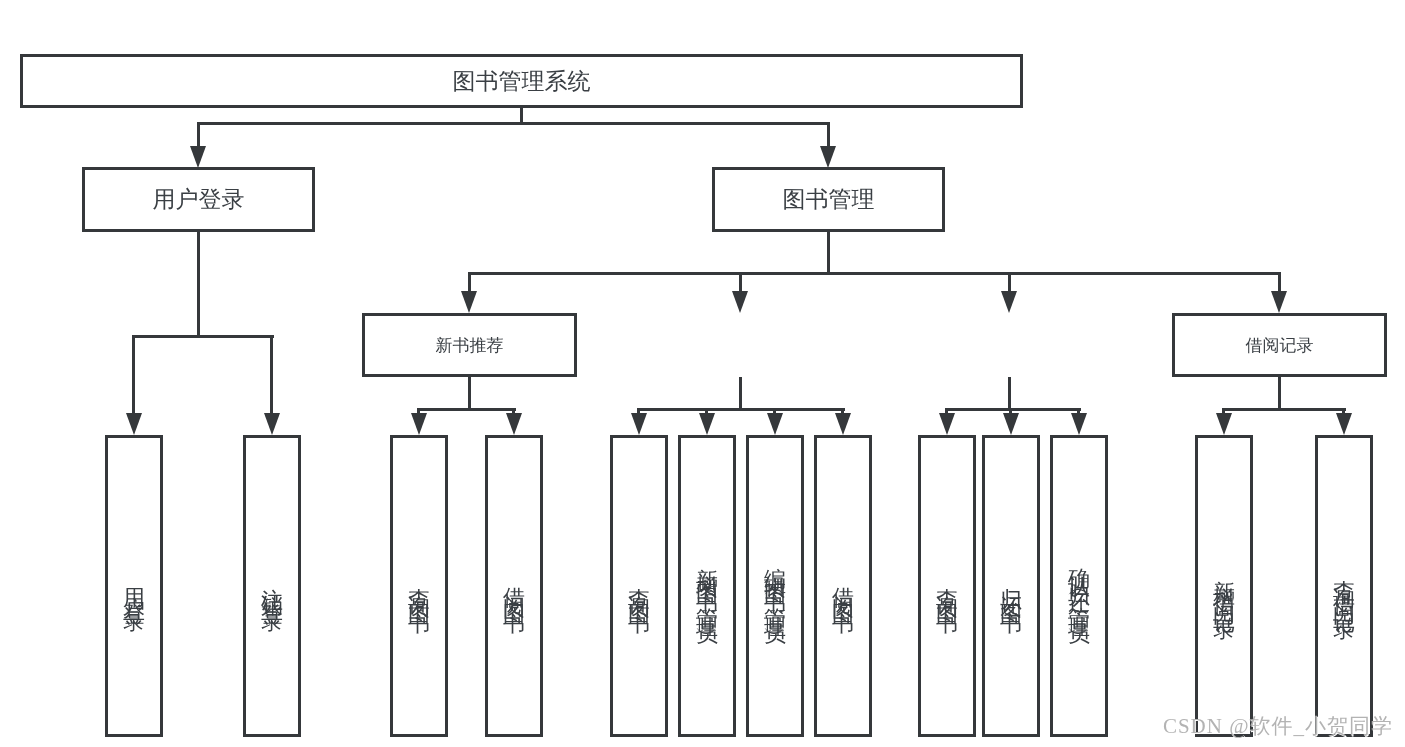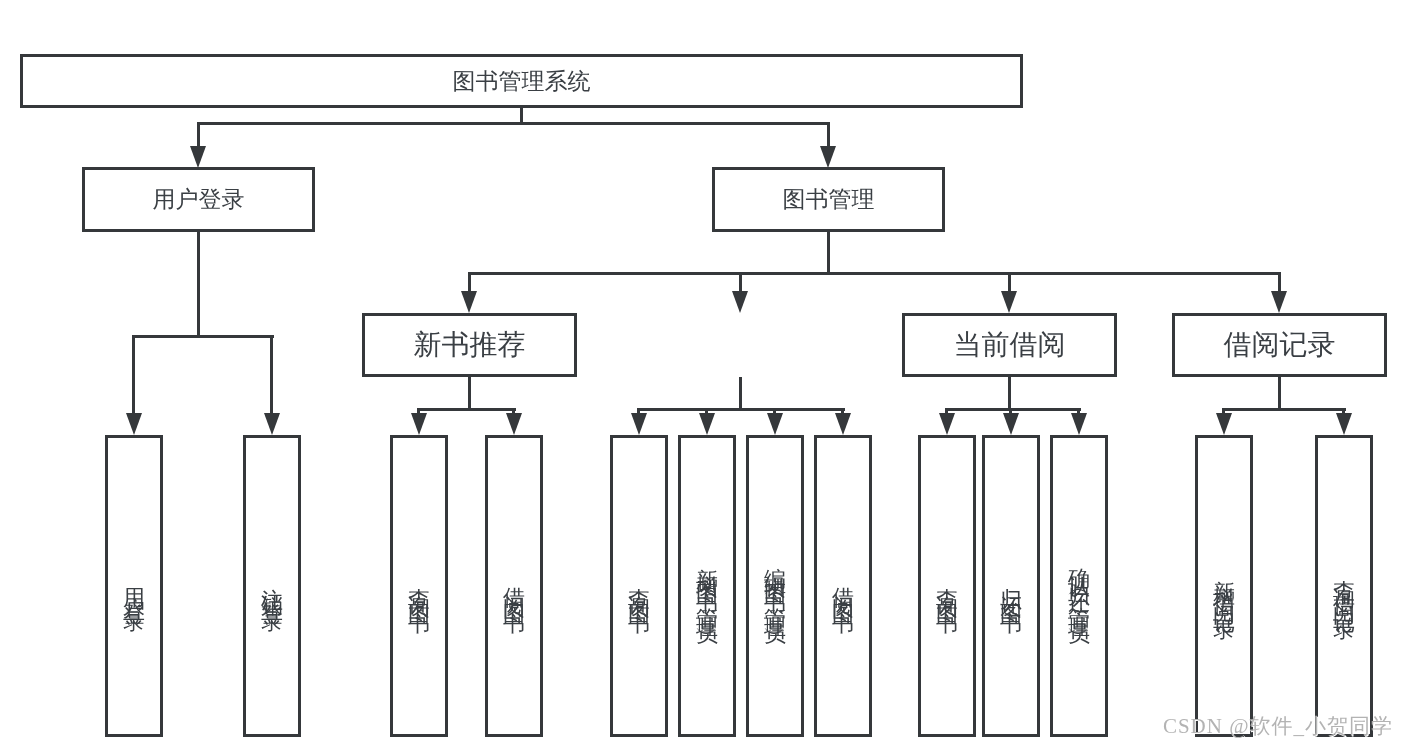--- a/index.html
+++ b/index.html
@@ -20,21 +20,21 @@
   .box{
     position:absolute;
     box-sizing:border-box;
     background:var(--bg);
     border:3px solid var(--line);
     display:flex;align-items:center;justify-content:center;
     text-align:center;
   }
   .root-box{left:20px;top:13px;width:1003px;height:54px;font-size:23px;margin-top:41px;}
   .l2-box{top:167px;width:233px;height:65px;font-size:23px;}
-  .l3-box{top:313px;width:215px;height:64px;font-size:28px;}
+  .l3-box{top:313px;width:215px;height:64px;font-size:17px;}
   .leaf{top:435px;width:58px;height:302px;font-size:22px;}
   .vtext{
     writing-mode:vertical-rl;
     text-orientation:mixed;
     letter-spacing:8px;
     line-height:1;
     white-space:nowrap;
   }
   .vl,.hl{position:absolute;background:var(--line);}
   .vl{width:3px;}
@@ -127,23 +127,20 @@
   <div class="box l2-box" style="left:82px;">
     <span>用户登录</span>
   </div>
   <div class="box l2-box" style="left:712px;">
     <span>图书管理</span>
   </div>
 
   <div class="box l3-box" style="left:362px;">
     <span>新书推荐</span>
   </div>
-  <div class="box l3-box" style="left:902px;">
-    <span>当前借阅</span>
-  </div>
   <div class="box l3-box" style="left:1172px;">
     <span>借阅记录</span>
   </div>
 
   <div class="box leaf" style="left:105px;">
     <span class="vtext">用户登录</span>
   </div>
   <div class="box leaf" style="left:243px;">
     <span class="vtext">注销登录</span>
   </div>

